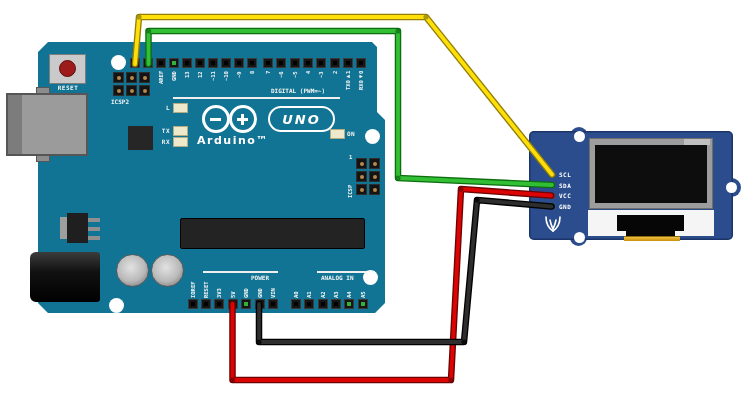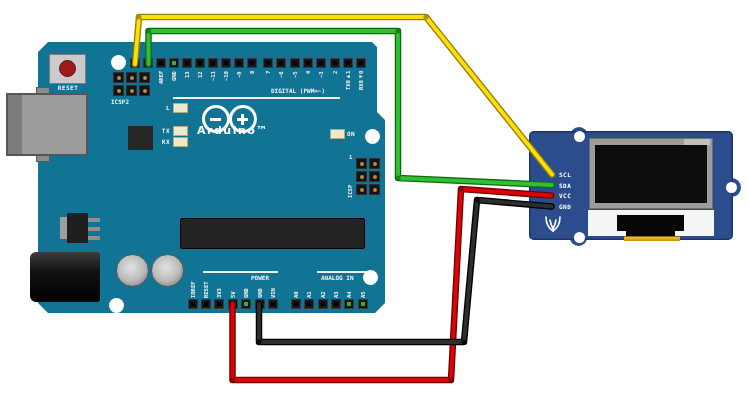--- a/index.html
+++ b/index.html
@@ -79,22 +79,26 @@
   <span class="silk" style="left:347px;top:130px;">ON</span>
 
   <div class="abs" style="left:0;top:0;width:0;height:0;">
     <div class="abs" style="left:202px;top:105px;width:28px;height:28px;border:3.5px solid #fff;border-radius:50%;box-sizing:border-box;"></div>
     <div class="abs" style="left:229px;top:105px;width:28px;height:28px;border:3.5px solid #fff;border-radius:50%;box-sizing:border-box;"></div>
     <div class="abs" style="left:210px;top:117.5px;width:11px;height:3.5px;background:#fff;"></div>
     <div class="abs" style="left:237px;top:117.5px;width:11px;height:3.5px;background:#fff;"></div>
     <div class="abs" style="left:240.8px;top:113.8px;width:3.5px;height:11px;background:#fff;"></div>
   </div>
 
-
-  <span class="abs" style="left:197px;top:124px;color:#fff;font:bold 11px 'DejaVu Sans',sans-serif;letter-spacing:1.5px;">Arduino™</span>
+  <div class="abs" style="left:268px;top:106px;width:67px;height:26px;border:2px solid #fff;border-radius:14px;box-sizing:border-box;
+              display:flex;align-items:center;justify-content:center;">
+    <span style="color:#fff;font:bold italic 13px 'DejaVu Sans',sans-serif;letter-spacing:2px;">UNO</span>
+  </div>
+
+  <span class="abs" style="left:197px;top:134px;color:#fff;font:bold 11px 'DejaVu Sans',sans-serif;letter-spacing:1.5px;">Arduino™</span>
 
   <div class="sline" style="left:173px;top:97px;width:167px;"></div>
   <span class="silk" style="left:254px;top:86.5px;width:88px;text-align:center;letter-spacing:0;">DIGITAL (PWM=~)</span>
   <div class="sline" style="left:203px;top:271px;width:75px;"></div>
   <span class="silk" style="left:251px;top:273.5px;letter-spacing:0;">POWER</span>
   <div class="sline" style="left:317px;top:271px;width:58px;"></div>
   <span class="silk" style="left:321px;top:273.5px;letter-spacing:0;">ANALOG IN</span>
 
   <div>
     <div class="ipin" style="left:113px;top:72px;"></div>

